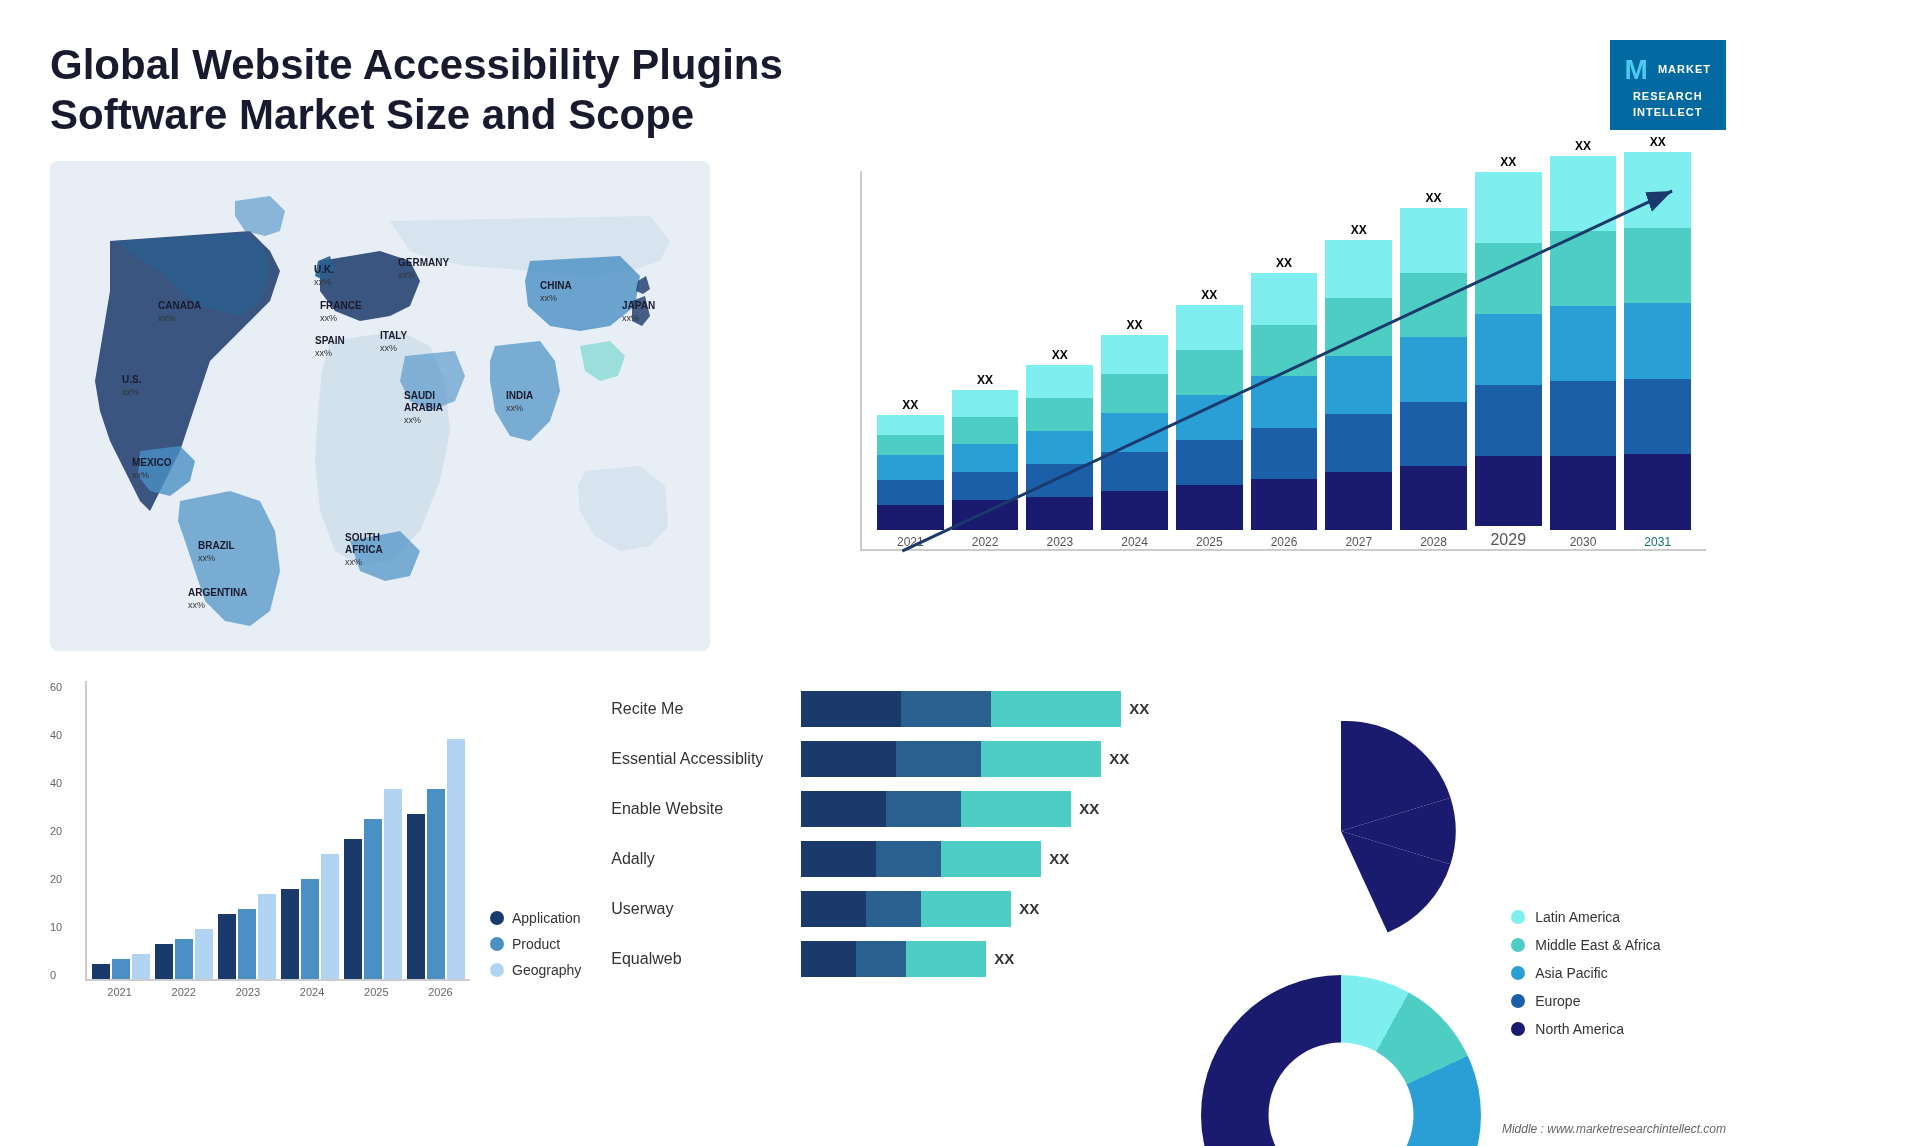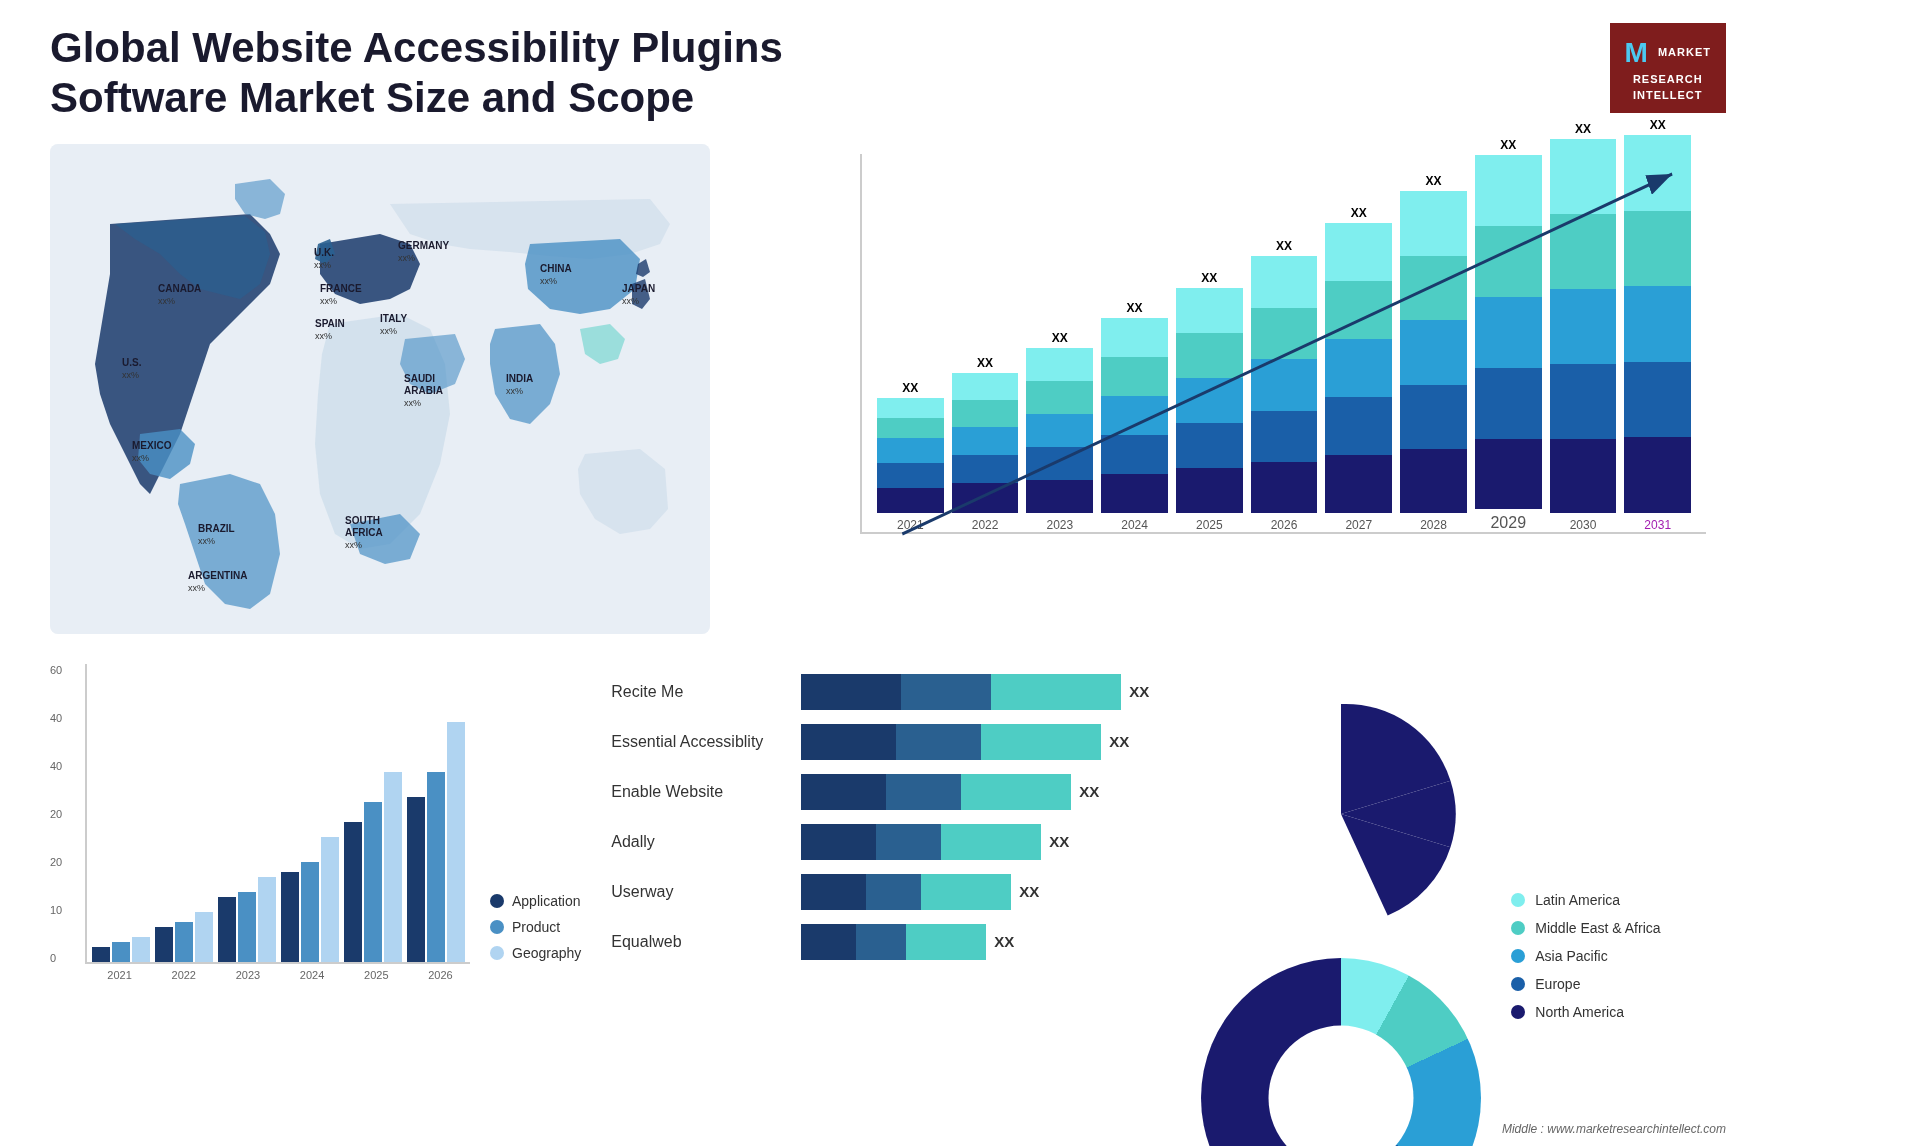--- a/index.html
+++ b/index.html
@@ -7,21 +7,21 @@
       width: 1920px;
       height: 1146px;
       background: #fff;
       font-family: Arial, sans-serif;
       overflow: hidden;
     }
 
     .page-container {
       width: 1776px;
       height: 1146px;
-      padding: 23px 50px;
+      padding: 40px 50px;
       position: relative;
     }
 
     
     .header {
       display: flex;
       justify-content: space-between;
       align-items: flex-start;
       margin-bottom: 20px;
     }
@@ -34,21 +34,21 @@
       line-height: 1.2;
     }
 
     .logo-area {
       display: flex;
       flex-direction: column;
       align-items: center;
     }
 
     .logo-box {
-      background: #7f1d1d;
+      background: #0369a1;
       color: white;
       font-size: 11px;
       font-weight: 700;
       padding: 10px 15px;
       text-align: center;
       line-height: 1.4;
       letter-spacing: 1px;
       position: relative;
     }
 
@@ -504,21 +504,21 @@
 
           <div style="display:flex;flex-direction:column;align-items:center;flex:1;">
             <span style="font-size:12px;font-weight:700;margin-bottom:3px;">XX</span>
             <div style="width:100%;display:flex;flex-direction:column-reverse;height:378px;">
               <div style="background:#1a1a6e;width:100%;height:76px;"></div>
               <div style="background:#1a5fa8;width:100%;height:75px;"></div>
               <div style="background:#2a9fd6;width:100%;height:76px;"></div>
               <div style="background:#4ecdc4;width:100%;height:75px;"></div>
               <div style="background:#7feeee;width:100%;height:76px;"></div>
             </div>
-            <span style="font-size:12px;color:#a21caf;margin-top:5px;">2031</span>
+            <span style="font-size:12px;color:#0f766e;margin-top:5px;">2031</span>
           </div>
         </div>
       </div>
     </div>
   </div>
 
   <div class="bottom-section">
 
     <div class="segmentation-area">
       <div class="seg-chart-container">

